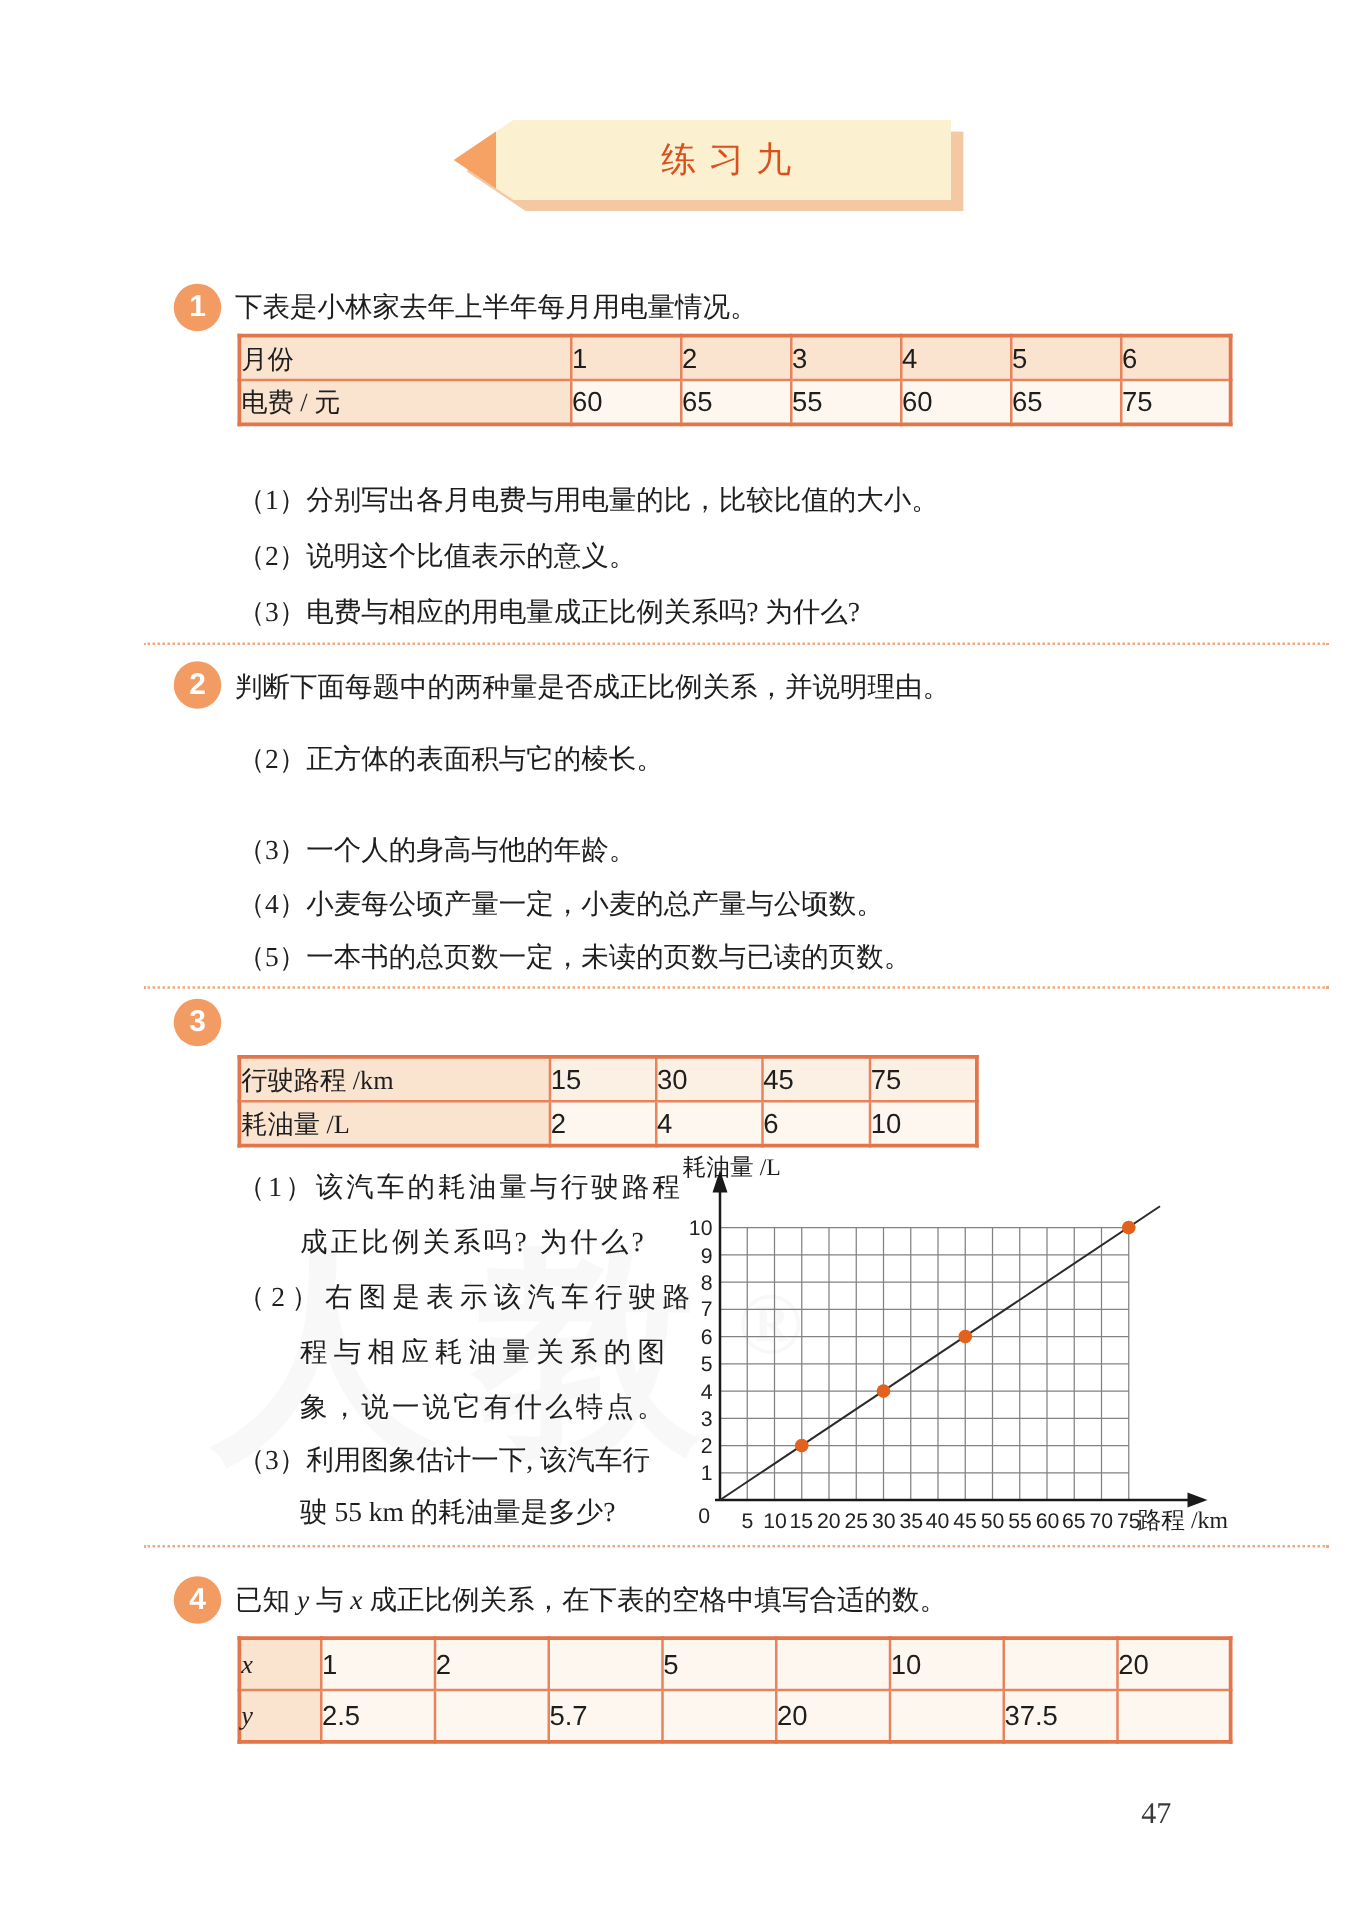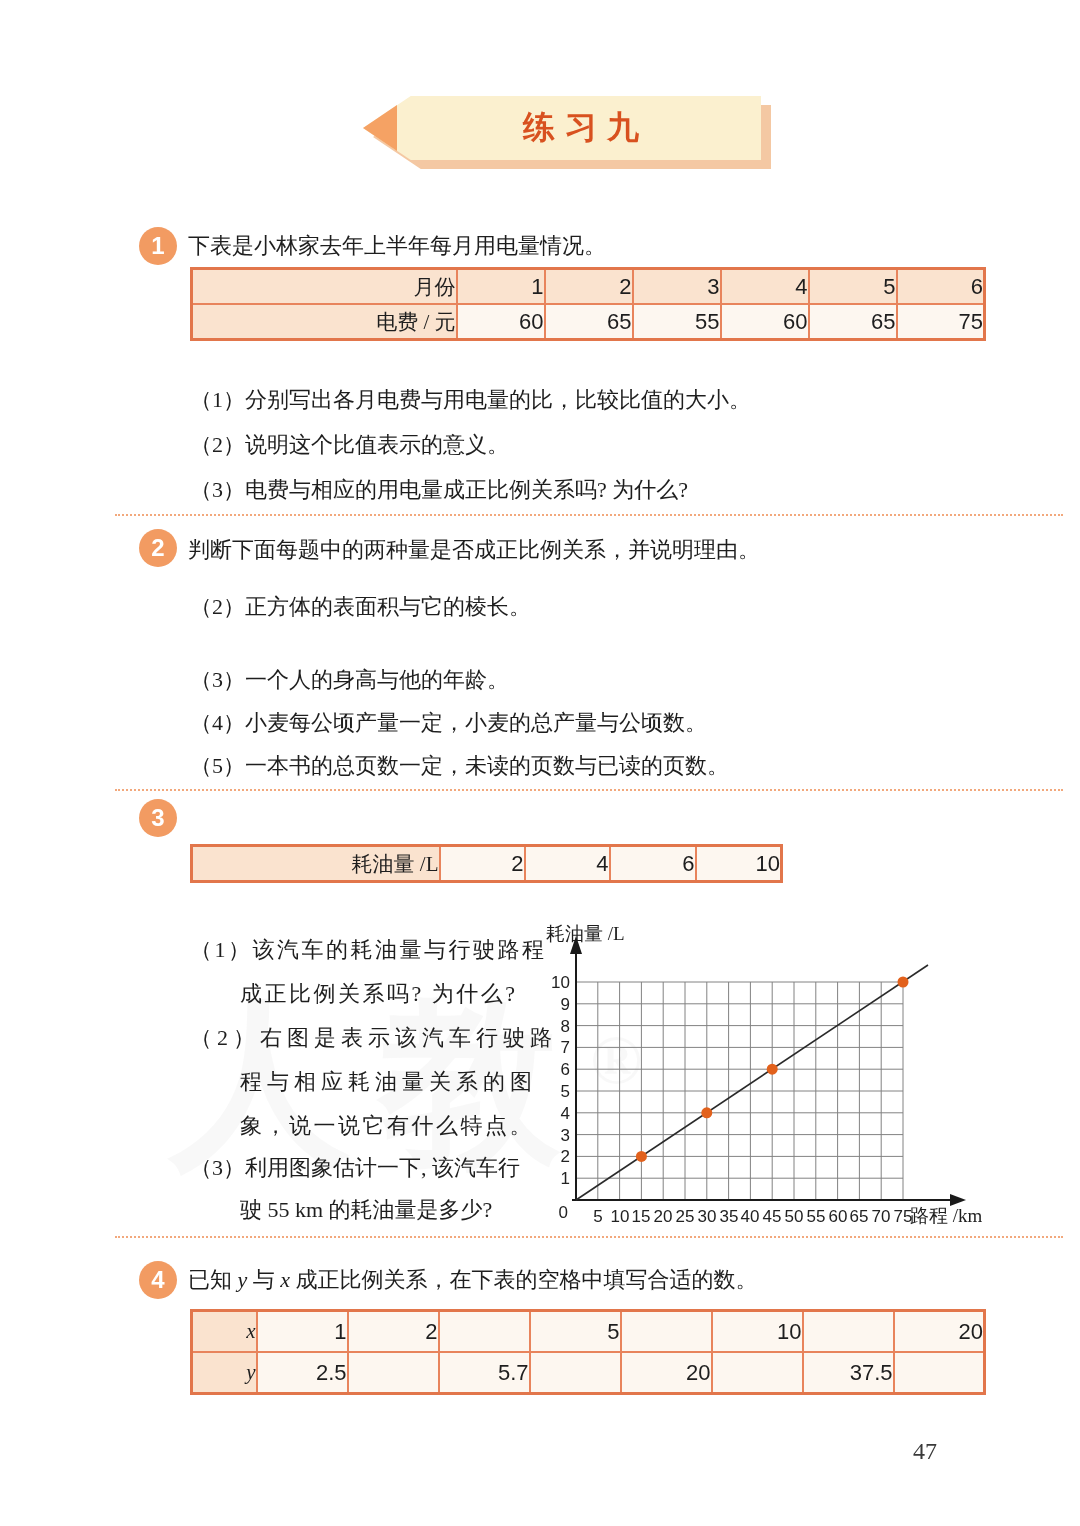--- a/index.html
+++ b/index.html
@@ -11,36 +11,36 @@
   .watermark sup{font-size:70px;}
   
   .banner{position:absolute;left:363px;top:96px;width:398px;height:64px;}
   .banner .shadow{position:absolute;left:10px;top:9px;width:100%;height:100%;background:#f4c8a3;
         clip-path:polygon(0 50%,12% 0,100% 0,100% 100%,12% 100%);}
   .banner .body{position:absolute;left:0;top:0;width:100%;height:100%;background:#fbf0cf;
         clip-path:polygon(0 50%,12% 0,100% 0,100% 100%,12% 100%);}
   .banner .tip{position:absolute;left:0;top:9px;width:34px;height:46px;background:#f5a264;
         clip-path:polygon(0 50%,100% 0,100% 100%);}
   .banner .title{position:absolute;left:48px;top:0;right:0;height:100%;display:flex;
-        align-items:center;justify-content:center;font-size:32px;font-weight:bold;
+        align-items:center;justify-content:center;font-size:28px;font-weight:normal;
         letter-spacing:10px;color:#d8511f;}
   
   .badge{position:absolute;left:139px;width:38px;height:38px;border-radius:50%;background:#f29b62;
         color:#ffffff;font-family:"Liberation Sans","DejaVu Sans",sans-serif;font-weight:bold;
         font-size:24px;display:flex;align-items:center;justify-content:center;}
   .stmt{position:absolute;left:188px;font-size:22px;white-space:nowrap;text-align:center;}
   .subq{position:absolute;left:190px;font-size:22px;white-space:nowrap;}
   .cont{left:240px;}
   .ls2{letter-spacing:2.5px;}
   .ls5{letter-spacing:5px;}
   .sep{position:absolute;left:115px;width:948px;height:0;border-top:2px dotted #f2a87c;}
   
   table.extable{position:absolute;border-collapse:collapse;table-layout:fixed;}
   table.extable{border:3px solid #e2764b;}
-  .extable td{border:2px solid #e8845c;text-align:right;vertical-align:middle;
+  .extable td{border:2px solid #e8845c;text-align:left;vertical-align:middle;
         font-size:21px;padding:0;}
   .extable td.num{font-family:"Liberation Sans","DejaVu Sans",sans-serif;font-size:22px;}
   .peach{background:#fae3cf;}
   .peach2{background:#fcf0e4;}
   .cream{background:#fdf7f0;}
   .t35 td{height:33px;}
   .t41 td{height:39px;}
   .ital{font-style:italic;font-size:22px;}
   
   .chart{position:absolute;left:546px;top:918px;}
@@ -119,20 +119,27 @@
 
   <table class="extable t35" style="left:190px;top:844px;width:590px">
     <colgroup>
         <col style="width:248px">
         <col style="width:85px">
         <col style="width:85px">
         <col style="width:86px">
         <col style="width:86px">
       </colgroup>
     <tbody>
+        <tr>
+      <td class="peach">行驶路程 /km</td>
+      <td class="peach2 num">15</td>
+      <td class="peach2 num">30</td>
+      <td class="peach2 num">45</td>
+      <td class="peach2 num">75</td>
+    </tr>
     <tr>
       <td class="peach">耗油量 /L</td>
       <td class="cream num">2</td>
       <td class="cream num">4</td>
       <td class="cream num">6</td>
       <td class="cream num">10</td>
     </tr>
   </tbody>
     </table>
 

